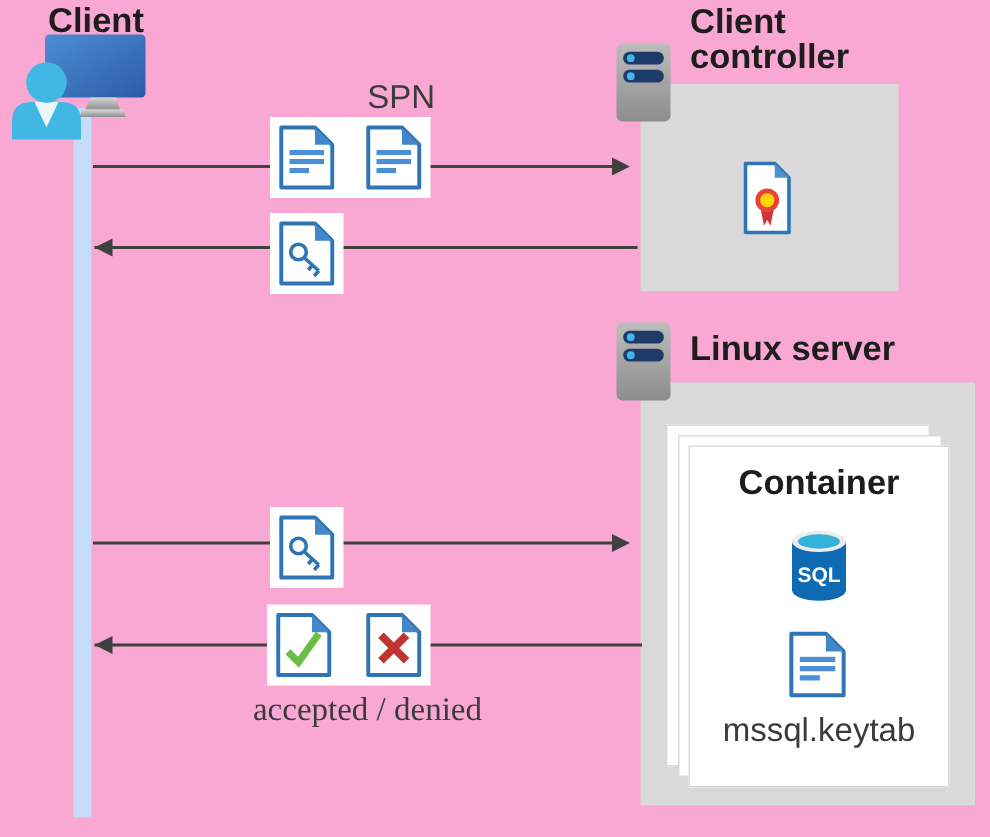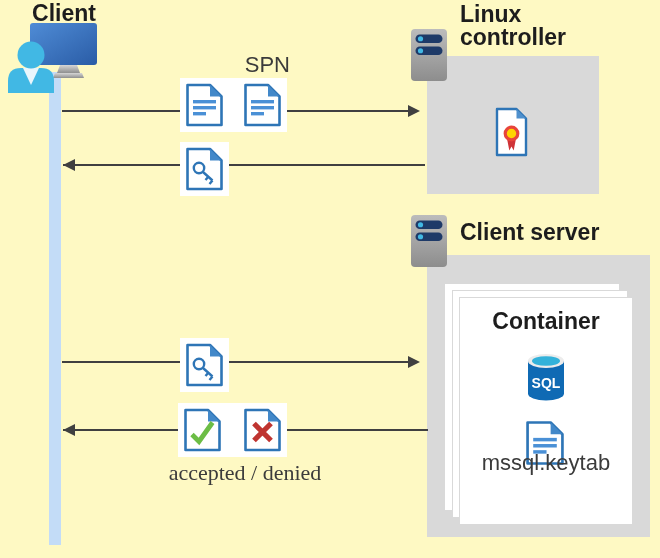--- a/index.html
+++ b/index.html
@@ -1,17 +1,17 @@
 <!DOCTYPE html>
 <html><head>
 <meta charset="utf-8">
 <style>
   html,body{margin:0;padding:0;background:#fff;}
   #stage{
-    position:relative;width:660px;height:558px;background:#fef9c3;overflow:hidden;
+    position:relative;width:660px;height:558px;background:#f9a8d4;overflow:hidden;
     font-family:"Liberation Sans","DejaVu Sans",sans-serif;
   }
   .abs{position:absolute;}
   .heading{font-weight:bold;font-size:23px;color:#1d1d1d;line-height:23px;}
   .plain{font-size:22px;color:#3b3b3b;line-height:24px;}
   .center{text-align:center;}
 
   
   .lifeline{left:49px;top:72px;width:12px;height:473px;background:#c3dcf7;z-index:1;}
 
@@ -64,21 +64,21 @@
       </defs>
       <rect x="25" y="3" width="67" height="42" rx="3" fill="url(#monGrad)"></rect>
       <polygon points="55,45 72,45 75,53 52,53" fill="url(#standGrad)"></polygon>
       <polygon points="50,53 77,53 79,58 48,58" fill="url(#standGrad)"></polygon>
       <path d="M3,73 L3,61 Q3,48 16,48 L36,48 Q49,48 49,61 L49,73 Z" fill="#41b8e4"></path>
       <polygon points="18,48 34,48 26,65" fill="#e9f6fc"></polygon>
       <circle cx="26" cy="35" r="13.5" fill="#41b8e4"></circle>
     </svg>
   </div>
 
-  <div class="abs heading" style="left:460px;top:3px;width:125px;">Linux controller</div>
+  <div class="abs heading" style="left:460px;top:3px;width:125px;">Client controller</div>
   <div class="abs icon" style="left:410px;top:28px;">
     <svg width="38" height="54" viewBox="0 0 38 54">
       <defs>
         <linearGradient id="srvGrad" x1="0" y1="0" x2="0" y2="1">
           <stop offset="0" stop-color="#bcbcbc"></stop>
             <stop offset="1" stop-color="#8d8d8d"></stop>
         </linearGradient>
       </defs>
       <rect x="1" y="1" width="36" height="52" rx="4" fill="url(#srvGrad)"></rect>
       <rect x="5.5" y="6.5" width="27" height="8.5" rx="4.25" fill="#1e3a68"></rect>
@@ -89,21 +89,21 @@
   </div>
   <div class="abs icon" style="left:495px;top:107px;">
     <svg width="33" height="50" viewBox="0 0 33 50">
       <path d="M2,2 H21.5 L31,11.5 V48 H2 Z" fill="#ffffff" stroke="#2e75b6" stroke-width="2.4" stroke-linejoin="round"></path>
       <polygon points="21.5,2 21.5,11.5 31,11.5" fill="#4f90cd"></polygon>
       <path d="M12,31.5 L14.3,43.5 L16.5,39.5 L18.7,43.5 L21,31.5 Z" fill="#cf3438"></path>
       <circle cx="16.5" cy="26.5" r="6.3" fill="#ffd400" stroke="#e8443b" stroke-width="3.2"></circle>
     </svg>
   </div>
 
-  <div class="abs heading" style="left:460px;top:221px;width:180px;">Client server</div>
+  <div class="abs heading" style="left:460px;top:221px;width:180px;">Linux server</div>
   <div class="abs icon" style="left:410px;top:214px;">
     <svg width="38" height="54" viewBox="0 0 38 54">
       <rect x="1" y="1" width="36" height="52" rx="4" fill="url(#srvGrad)"></rect>
       <rect x="5.5" y="6.5" width="27" height="8.5" rx="4.25" fill="#1e3a68"></rect>
       <circle cx="10.5" cy="10.75" r="2.6" fill="#41b8e4"></circle>
       <rect x="5.5" y="18.5" width="27" height="8.5" rx="4.25" fill="#1e3a68"></rect>
       <circle cx="10.5" cy="22.75" r="2.6" fill="#41b8e4"></circle>
     </svg>
   </div>
 
@@ -123,21 +123,21 @@
 
   <div class="abs icon" style="left:525px;top:420px;">
     <svg width="40" height="46" viewBox="0 0 39 44">
       <path d="M2.5,2 H25 L36.5,13.5 V42 H2.5 Z" fill="#ffffff" stroke="#2e75b6" stroke-width="2.6" stroke-linejoin="round"></path>
       <polygon points="25,2 25,13.5 36.5,13.5" fill="#4288c9"></polygon>
       <rect x="8" y="17" width="23" height="3.4" fill="#4a90d6"></rect>
       <rect x="8" y="23" width="23" height="3.4" fill="#4a90d6"></rect>
       <rect x="8" y="29" width="13" height="3.4" fill="#4a90d6"></rect>
     </svg>
   </div>
-  <div class="abs plain center" style="left:459px;top:451px;width:174px;z-index:4;">mssql.keytab</div>
+  <div class="abs plain center" style="left:459px;top:475px;width:174px;z-index:4;">mssql.keytab</div>
 
   <div class="abs aline" style="left:62px;top:110px;width:348px;"></div>
   <div class="abs ahead right" style="left:408px;top:105px;"></div>
 
   <div class="abs aline" style="left:63px;top:164px;width:362px;"></div>
   <div class="abs ahead left" style="left:63px;top:159px;"></div>
 
   <div class="abs aline" style="left:62px;top:361px;width:348px;"></div>
   <div class="abs ahead right" style="left:408px;top:356px;"></div>
 

